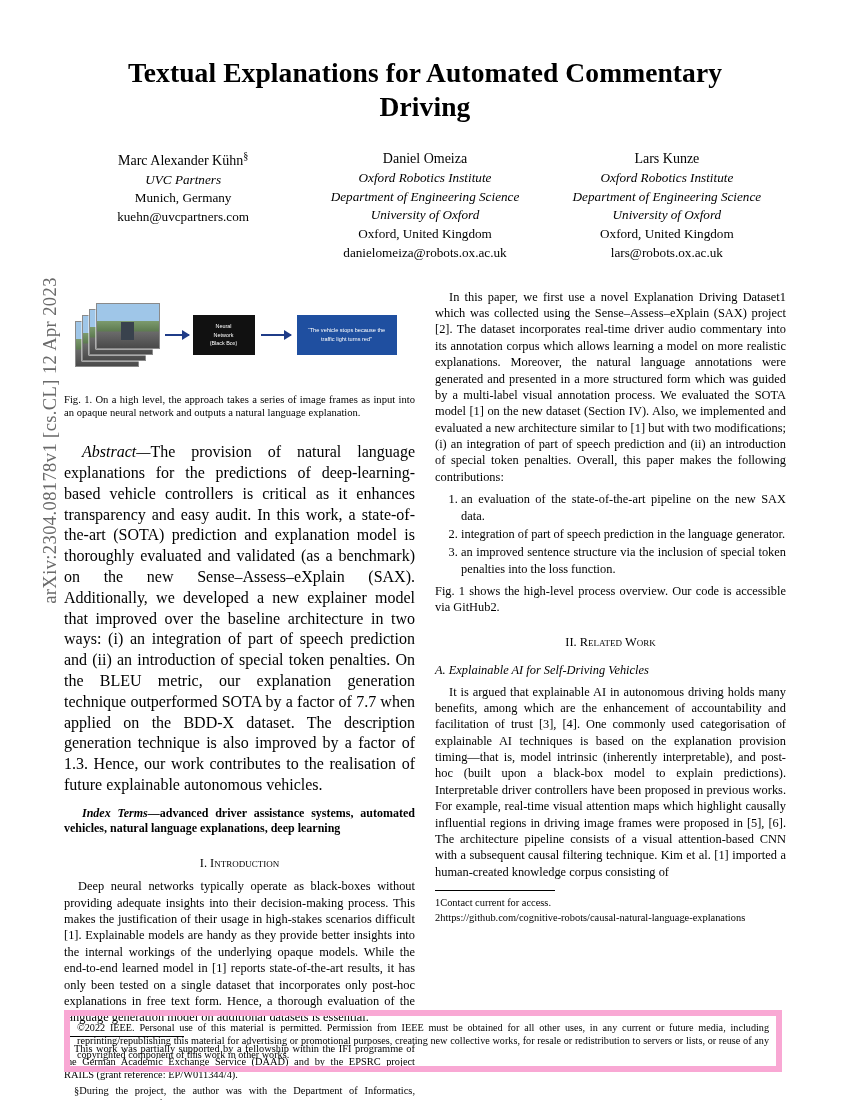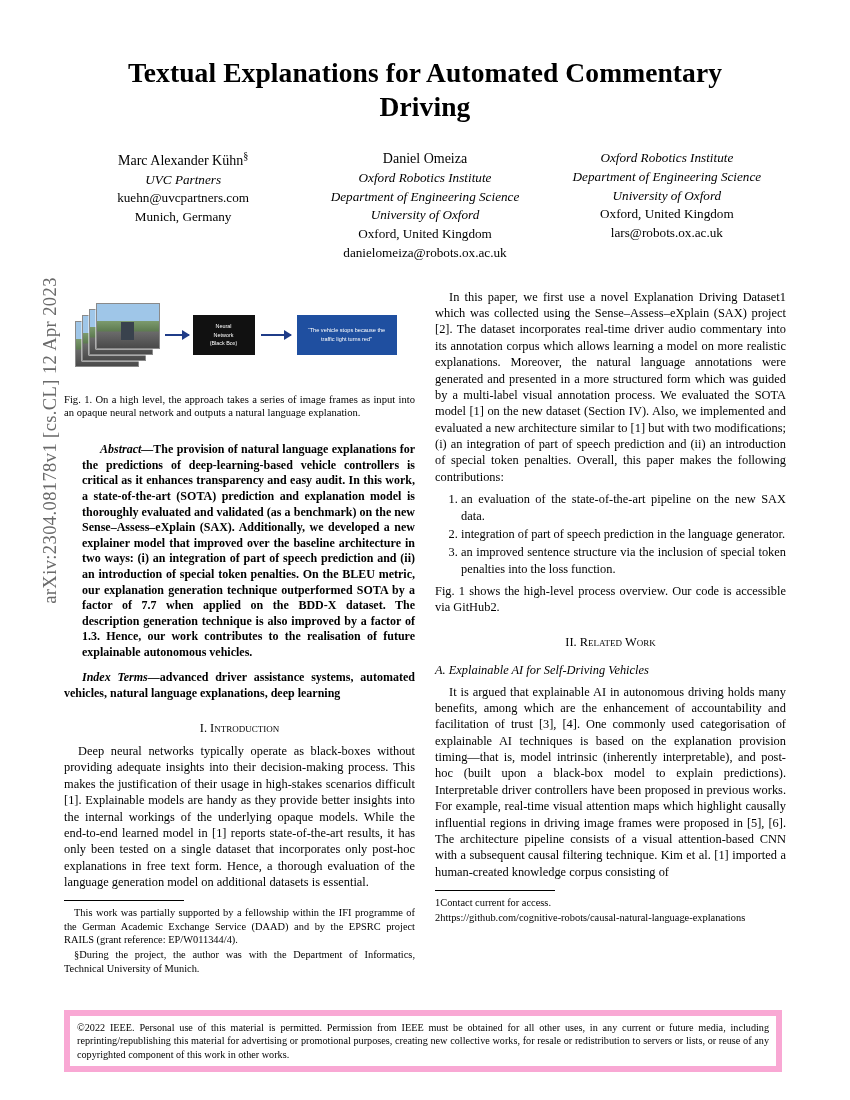--- a/index.html
+++ b/index.html
@@ -161,26 +161,25 @@
   .fig-caption {
     font-size: 10.6px;
     line-height: 1.3;
     text-align: justify;
     margin-top: 8px;
   }
   .fig-caption .lbl { }
 
   .abstract {
     margin-top: 22px;
-    font-weight: bold;
-    font-size: 12px;
+    font-weight: normal;
+    font-size: 16px;
     line-height: 1.3;
     text-align: justify;
     text-indent: 18px;
-    margin-left: 18px;
   }
   .abstract .lead { font-style: italic; }
   .indexterms {
     margin-top: 10px;
     font-weight: bold;
     font-size: 12px;
     line-height: 1.3;
     text-align: justify;
     text-indent: 18px;
   }
@@ -246,34 +245,35 @@
 
   <div class="content">
 
     <h1 class="title">Textual Explanations for Automated Commentary Driving</h1>
 
     <div class="authors">
 
       <div class="author">
         <div class="name"><span>Marc Alexander Kühn</span><sup>§</sup></div>
         <div class="aff">UVC Partners</div>
+        <div class="plain">Munich, Germany</div>
         <div class="plain">kuehn@uvcpartners.com</div>
-        <div class="plain">Munich, Germany</div>
       </div>
 
       <div class="author">
         <div class="name">Daniel Omeiza</div>
         <div class="aff">Oxford Robotics Institute</div>
         <div class="aff">Department of Engineering Science</div>
         <div class="aff">University of Oxford</div>
         <div class="plain">Oxford, United Kingdom</div>
         <div class="plain">danielomeiza@robots.ox.ac.uk</div>
       </div>
 
       <div class="author">
+        <div class="name">Lars Kunze</div>
         <div class="aff">Oxford Robotics Institute</div>
         <div class="aff">Department of Engineering Science</div>
         <div class="aff">University of Oxford</div>
         <div class="plain">Oxford, United Kingdom</div>
         <div class="plain">lars@robots.ox.ac.uk</div>
       </div>
 
     </div>
 
     <div class="cols">

